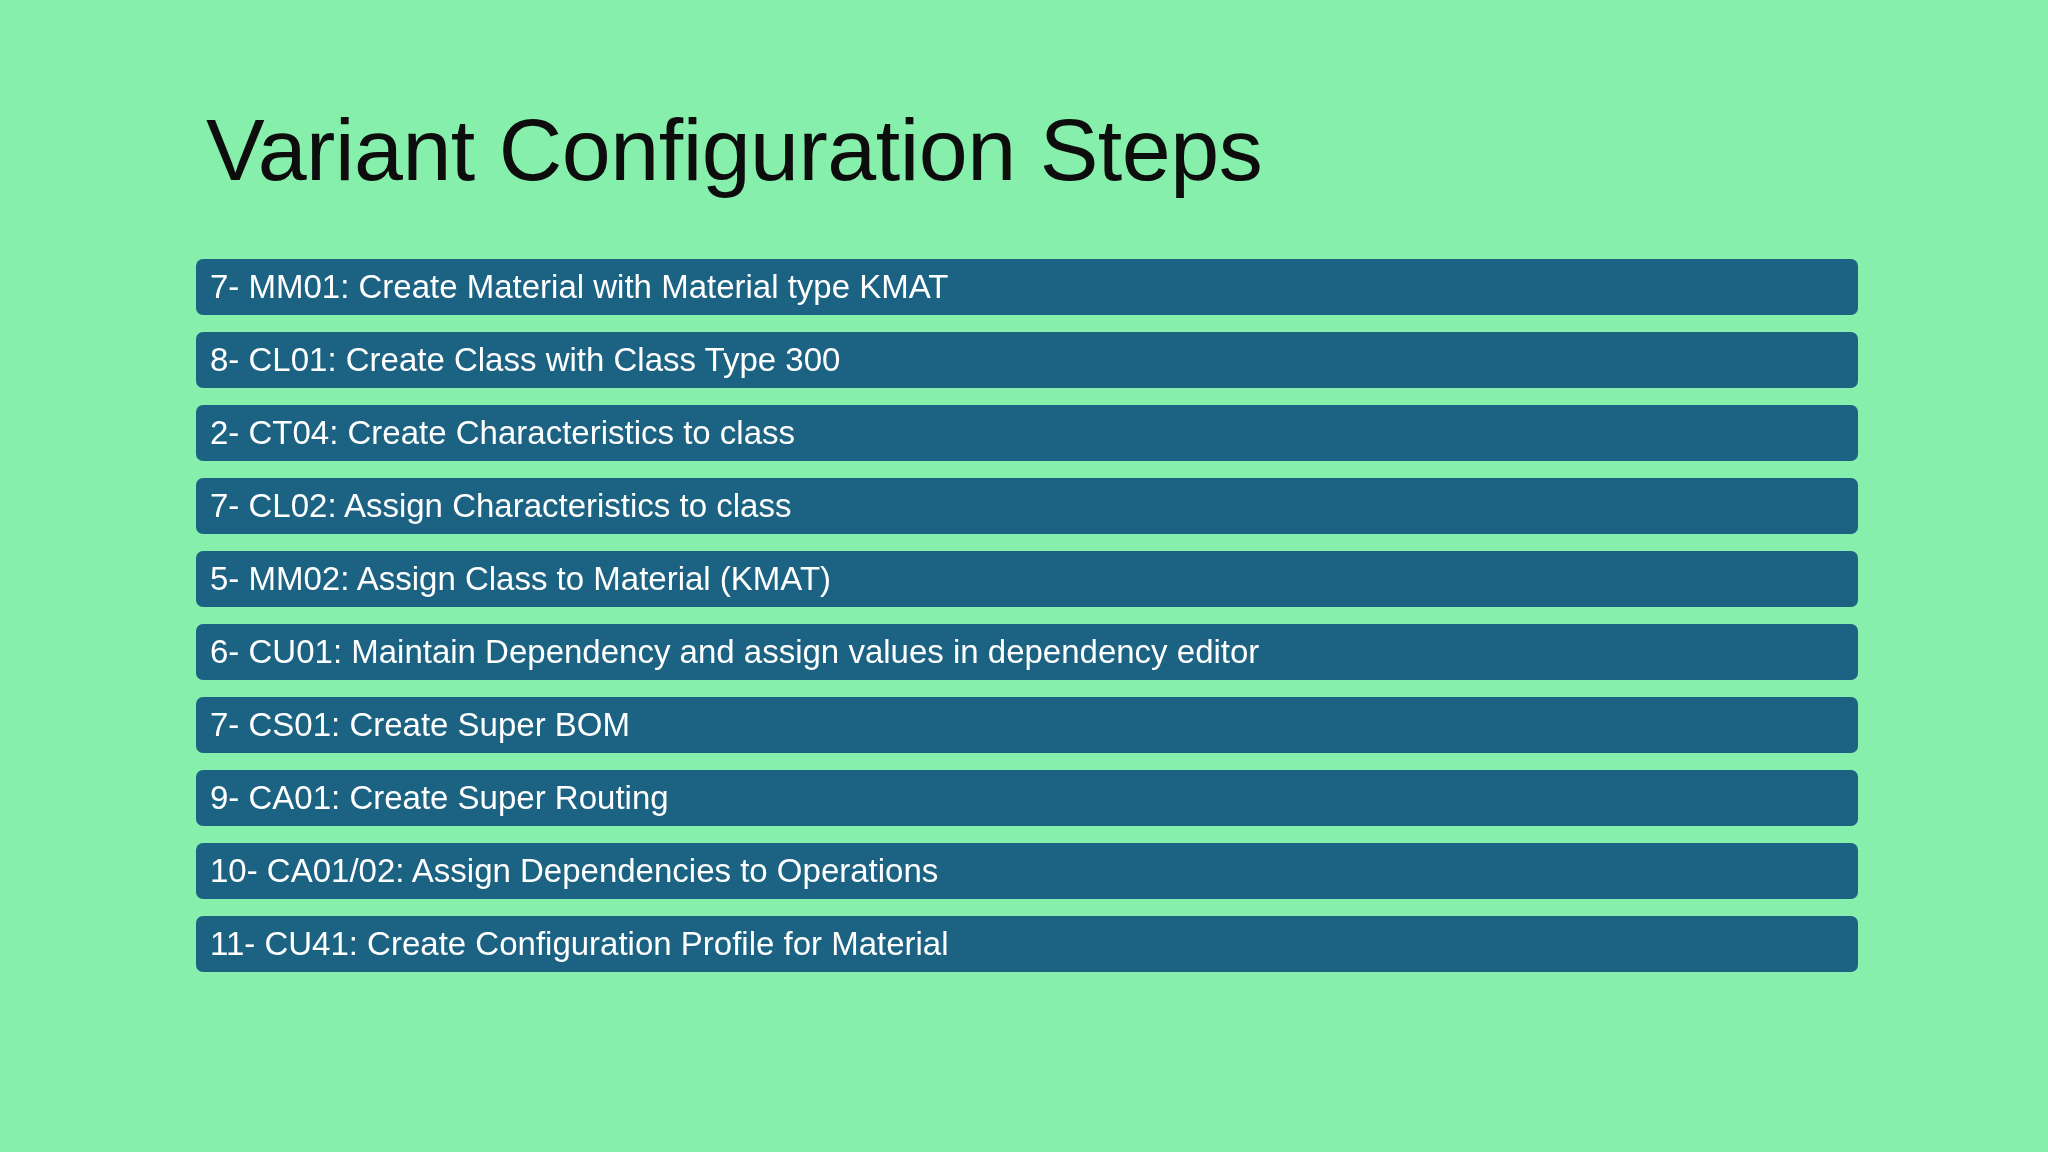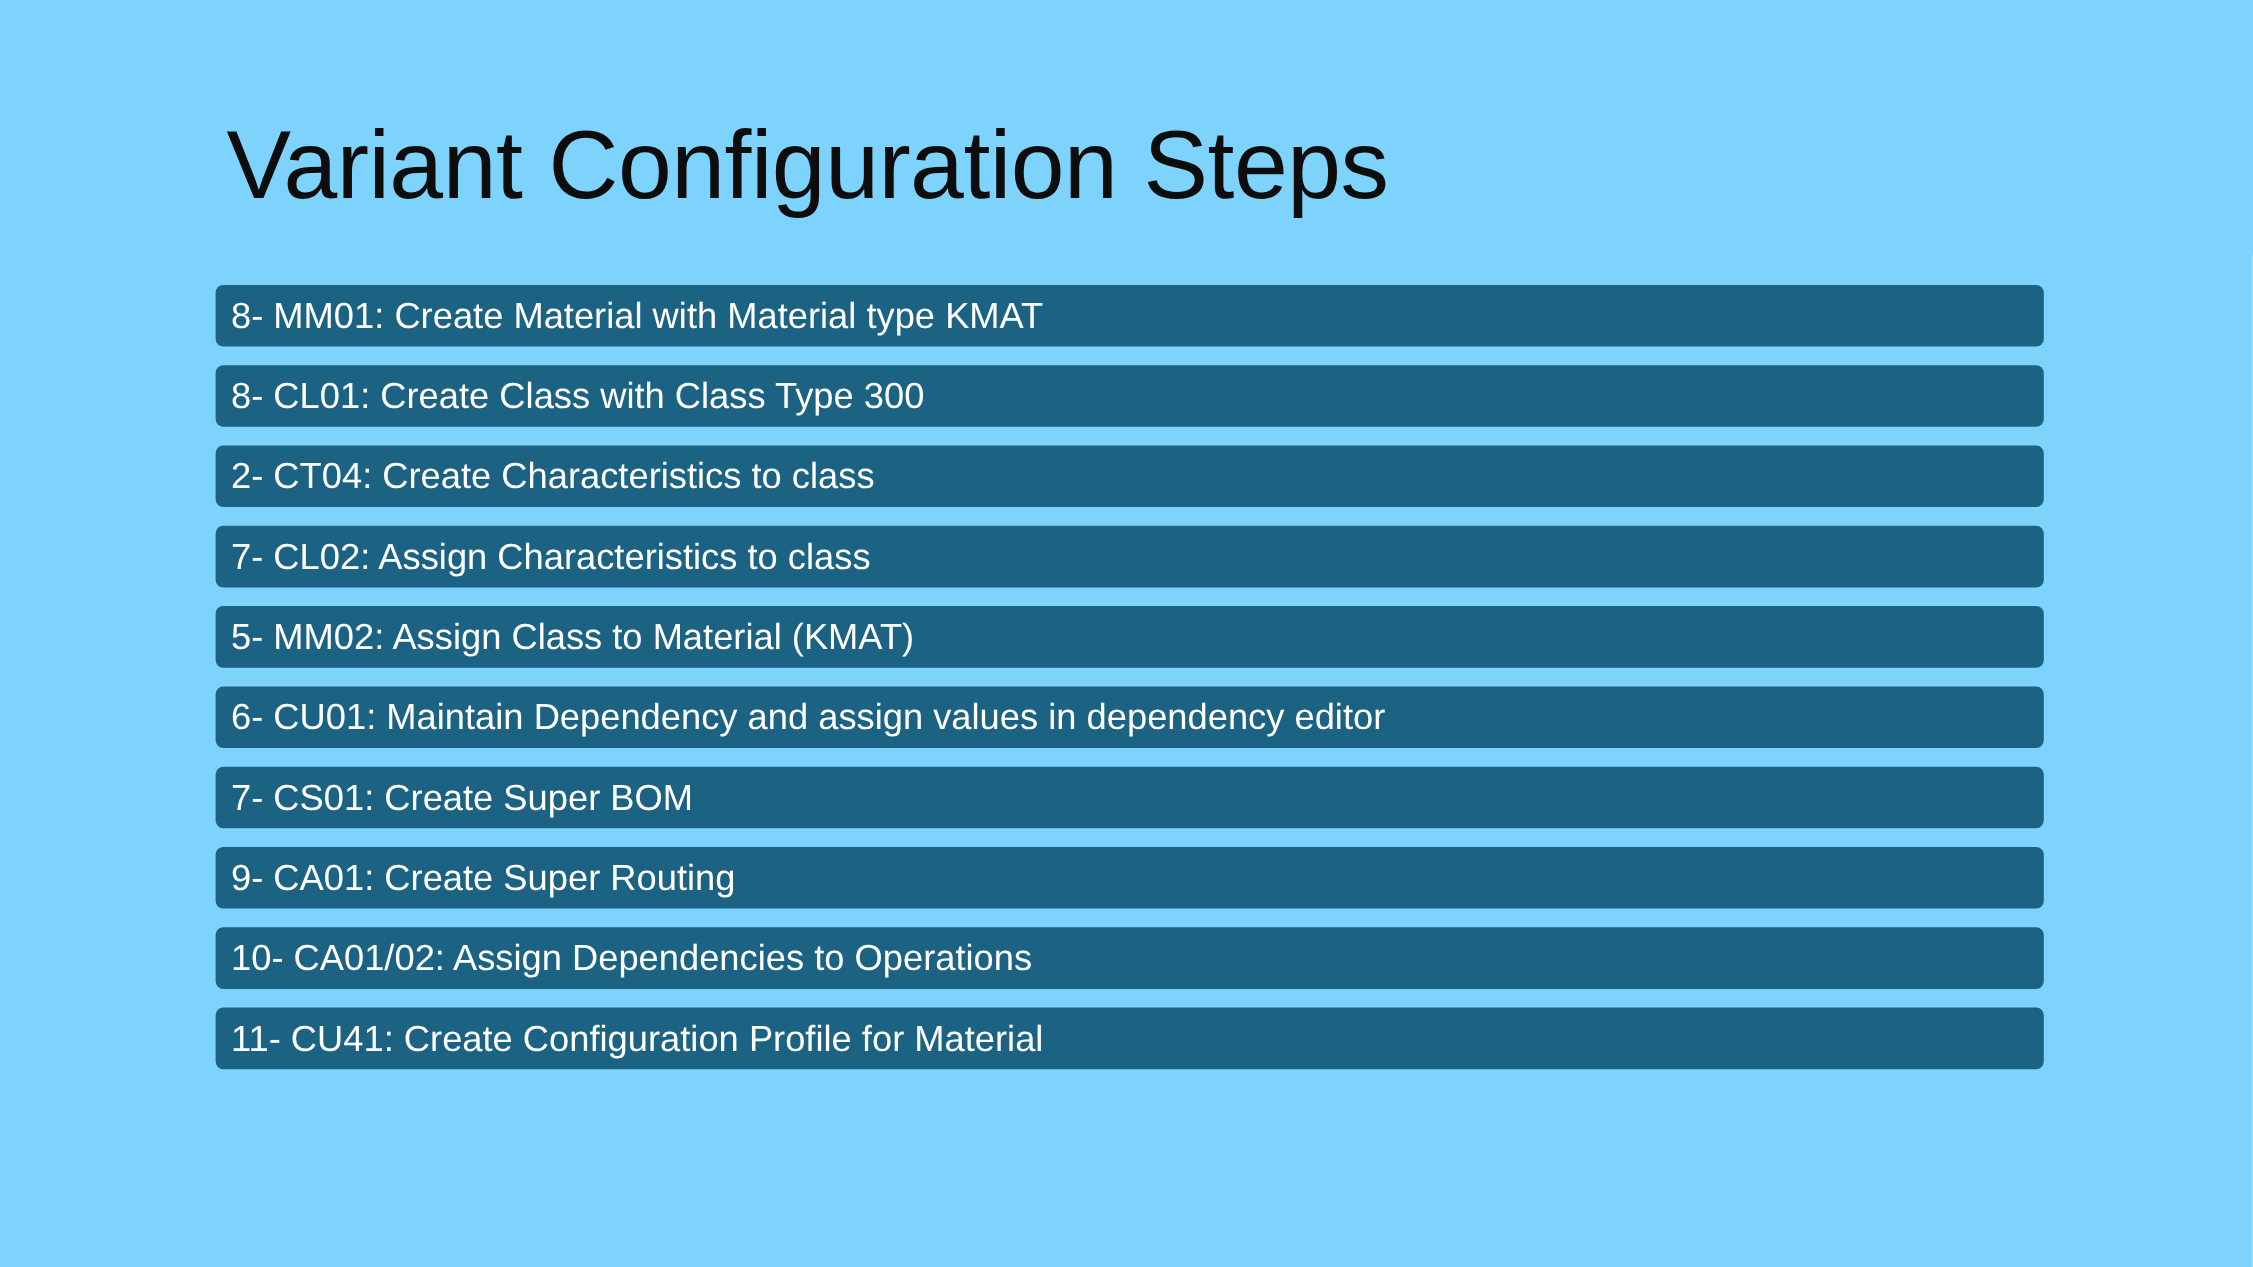--- a/index.html
+++ b/index.html
@@ -10,21 +10,21 @@
     width: 2048px;
     height: 1152px;
     background: #fffefe;
     font-family: "Liberation Sans", sans-serif;
     overflow: hidden;
   }
   .slide {
     position: relative;
     width: 2048px;
     height: 1152px;
-    background: #7dd3fc;
+    background: #86efac;
   }
   .slide-title {
     position: absolute;
     left: 206px;
     top: 95px;
     font-size: 88px;
     font-weight: 400;
     line-height: 110px;
     color: #0d0d0d;
     letter-spacing: -0.5px;
@@ -65,21 +65,21 @@
 </head>
 <body>
 
 <div class="slide">
 
   <div class="slide-title">Variant Configuration Steps</div>
 
   <div class="step-list">
 
     <div class="step-bar">
-      <span class="step-label">8- MM01: Create Material with Material type KMAT</span>
+      <span class="step-label">7- MM01: Create Material with Material type KMAT</span>
     </div>
 
     <div class="step-bar">
       <span class="step-label">8- CL01: Create Class with Class Type 300</span>
     </div>
 
     <div class="step-bar">
       <span class="step-label">2- CT04: Create Characteristics to class</span>
     </div>
 

